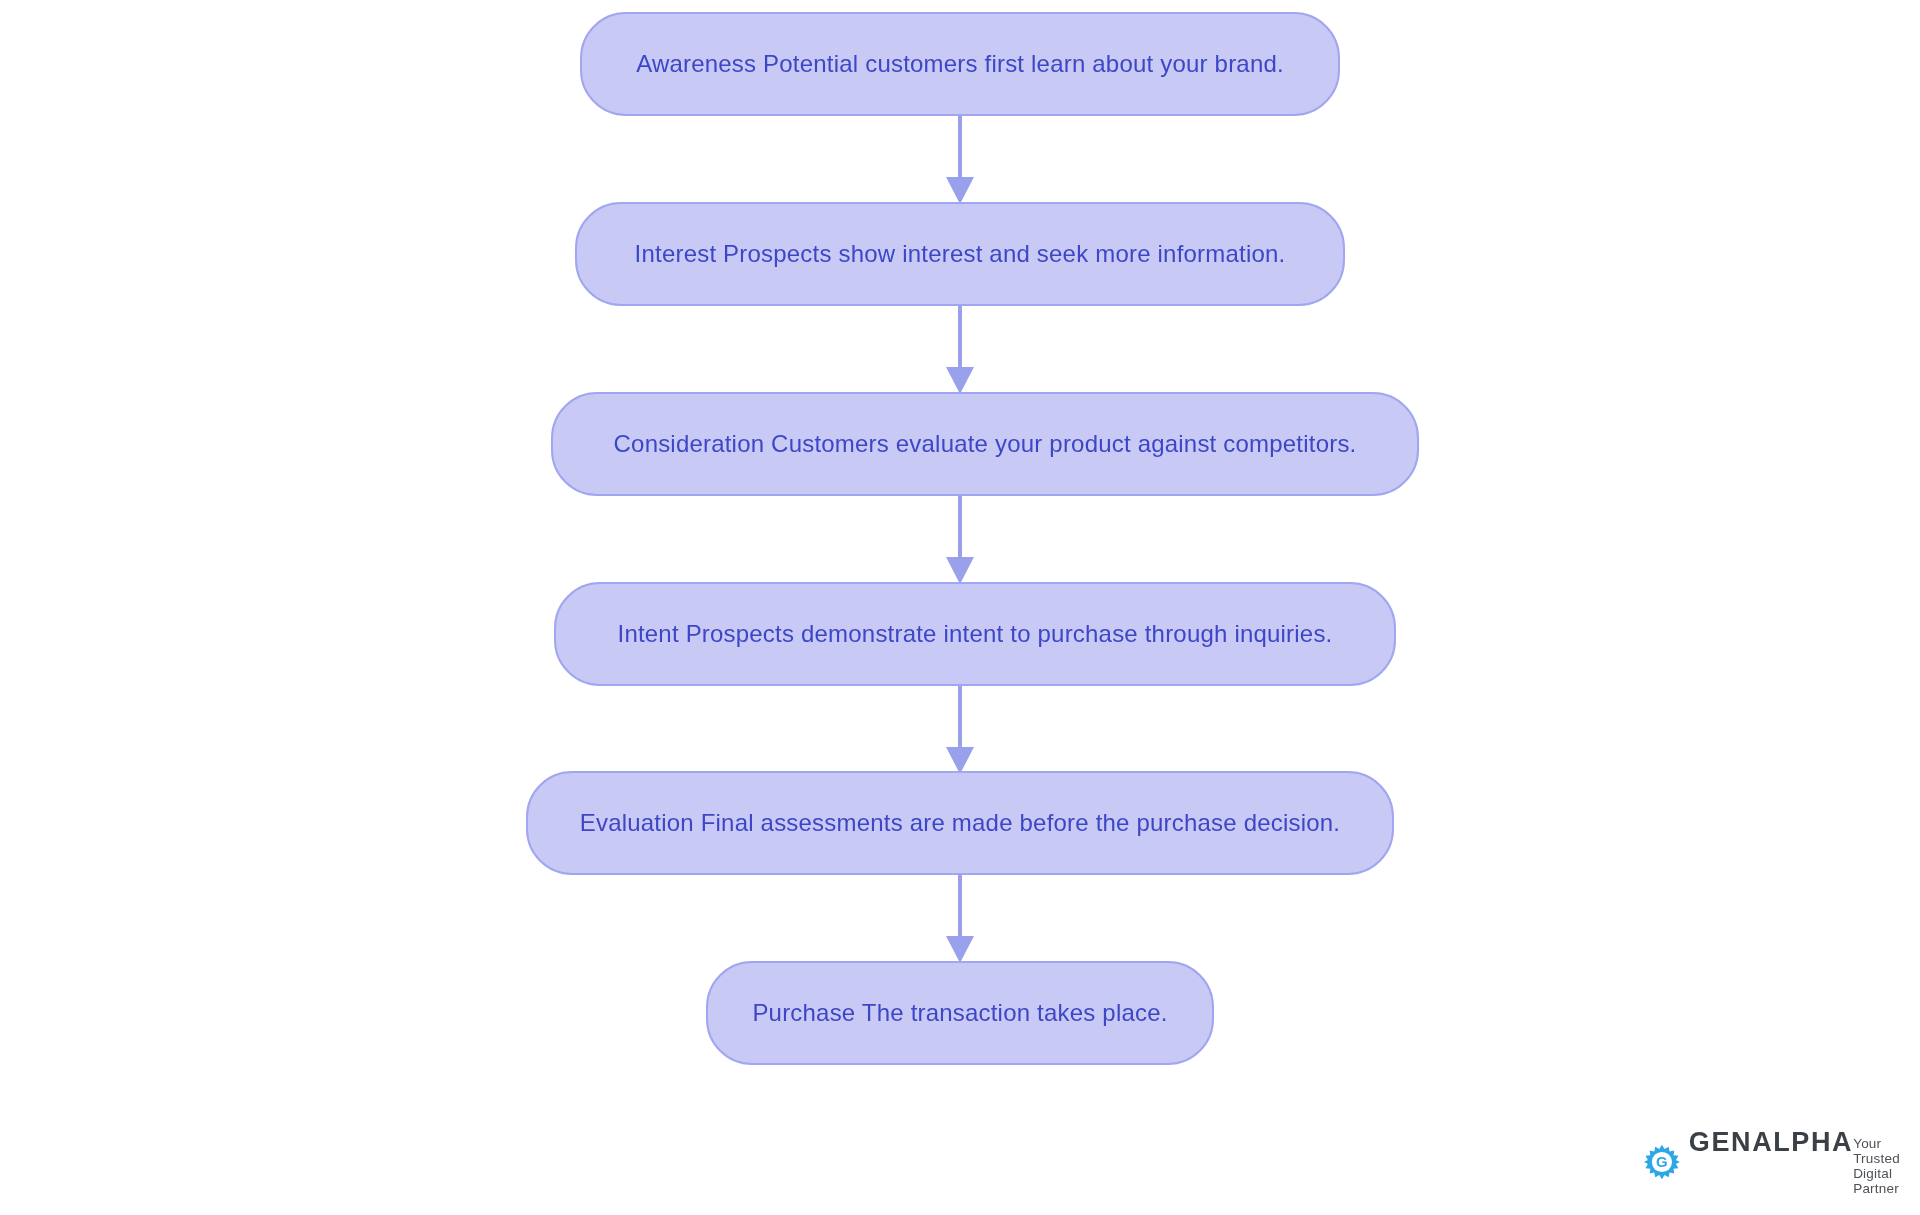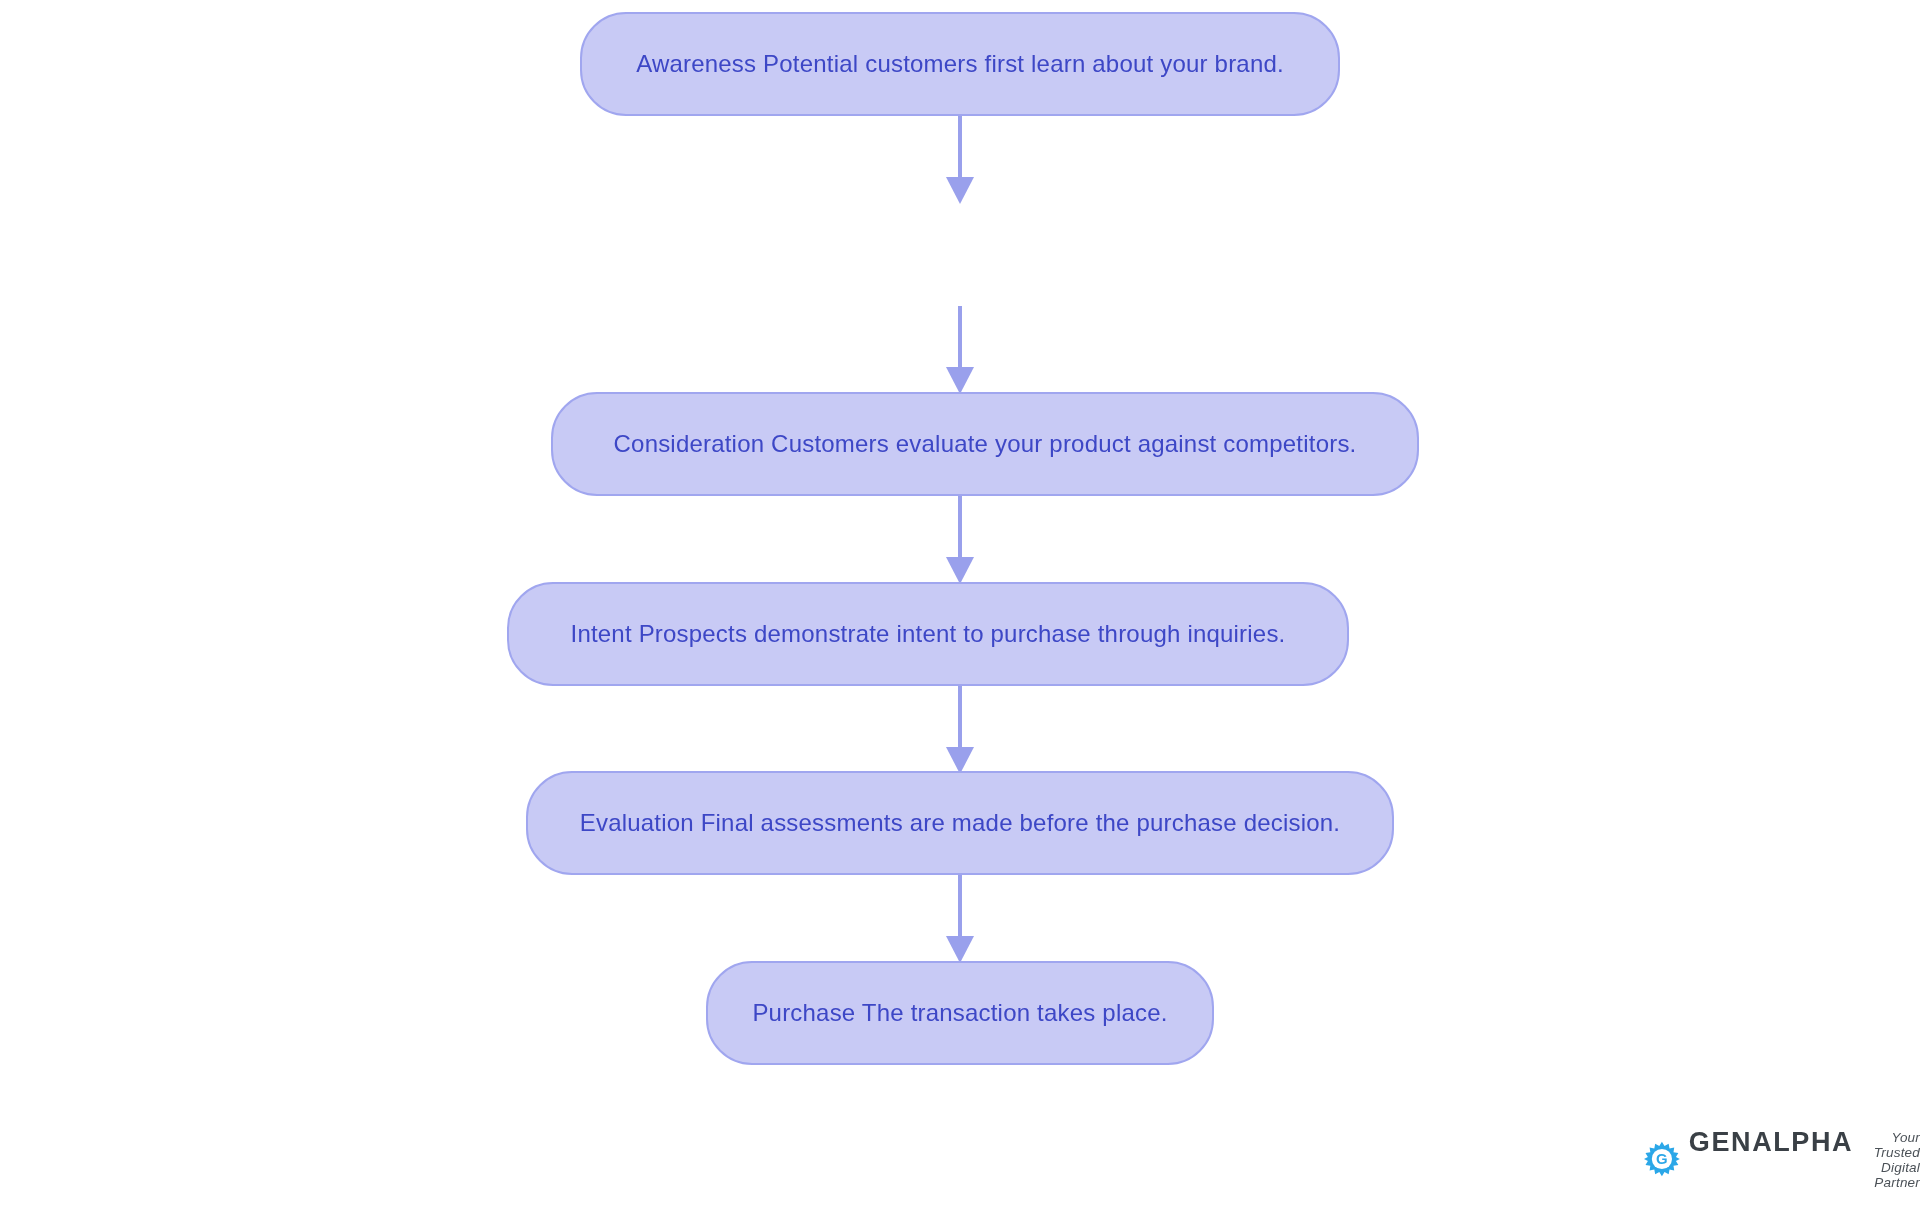--- a/index.html
+++ b/index.html
@@ -35,21 +35,21 @@
     align-items: center;
     justify-content: center;
     font-size: 24px;
     letter-spacing: 0.2px;
     white-space: nowrap;
     text-align: center;
   }
   .n1 { left: 580px; top: 12px;  width: 760px; }
   .n2 { left: 575px; top: 202px; width: 770px; }
   .n3 { left: 551px; top: 392px; width: 868px; }
-  .n4 { left: 507px; top: 582px; width: 842px; text-align: center; }
+  .n4 { left: 554px; top: 582px; width: 842px; text-align: center; }
   .n5 { left: 526px; top: 771px; width: 868px; }
   .n6 { left: 706px; top: 961px; width: 508px; }
 
   .arrow {
     position: absolute;
     left: 946px;
     width: 28px;
     height: 88px;
   }
   .arrow .shaft {
@@ -82,40 +82,39 @@
   .logo-text { display: flex; }
   .brand-name {
     font-size: 27px;
     font-weight: 800;
     letter-spacing: 1.6px;
     color: var(--brand-dark);
     line-height: 1.05;
   }
   .brand-tagline {
     font-size: 13.5px;
-    font-style: italic;
     font-weight: 500;
     color: var(--brand-gray);
     letter-spacing: 0.2px;
-    margin-top: 2px;
-    text-align: right;
+    margin-top: 8px;
   }
 </style>
 </head>
 <body>
 
 <div class="canvas">
 
   <div class="node n1">Awareness Potential customers first learn about your brand.</div>
 
   <div class="arrow a1">
     <div class="shaft"></div>
     <div class="head"></div>
   </div>
 
+  <div class="node n2">Interest Prospects show interest and seek more information.</div>
 
   <div class="arrow a2">
     <div class="shaft"></div>
     <div class="head"></div>
   </div>
 
   <div class="node n3">Consideration Customers evaluate your product against competitors.</div>
 
   <div class="arrow a3">
     <div class="shaft"></div>

